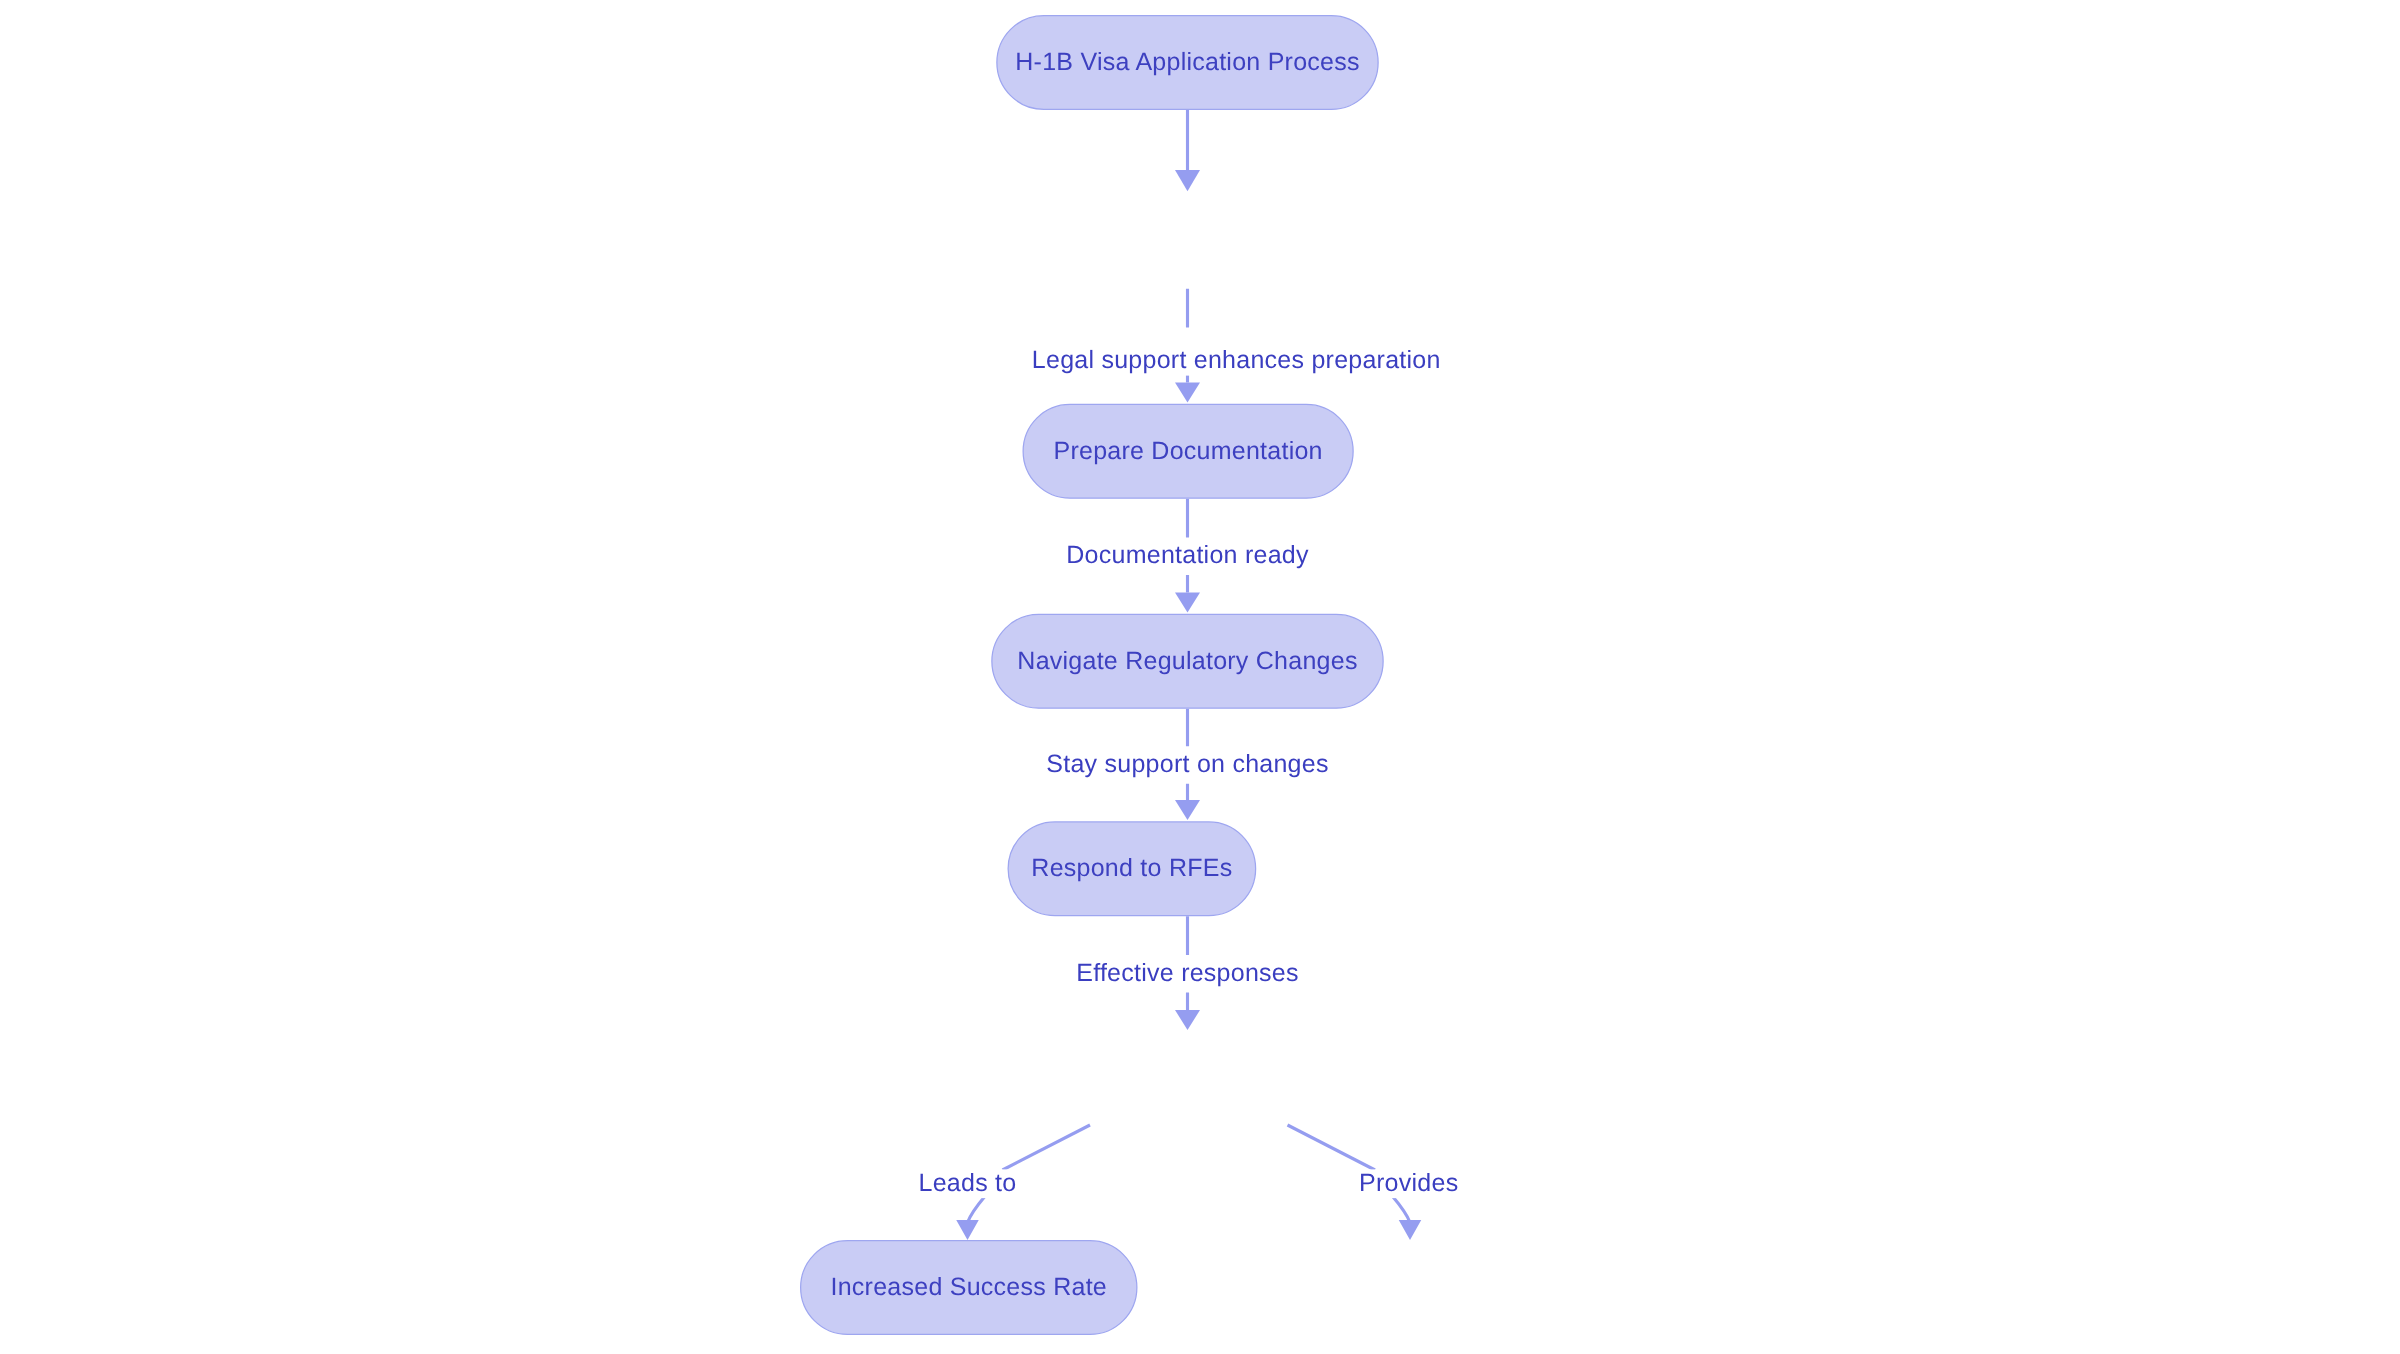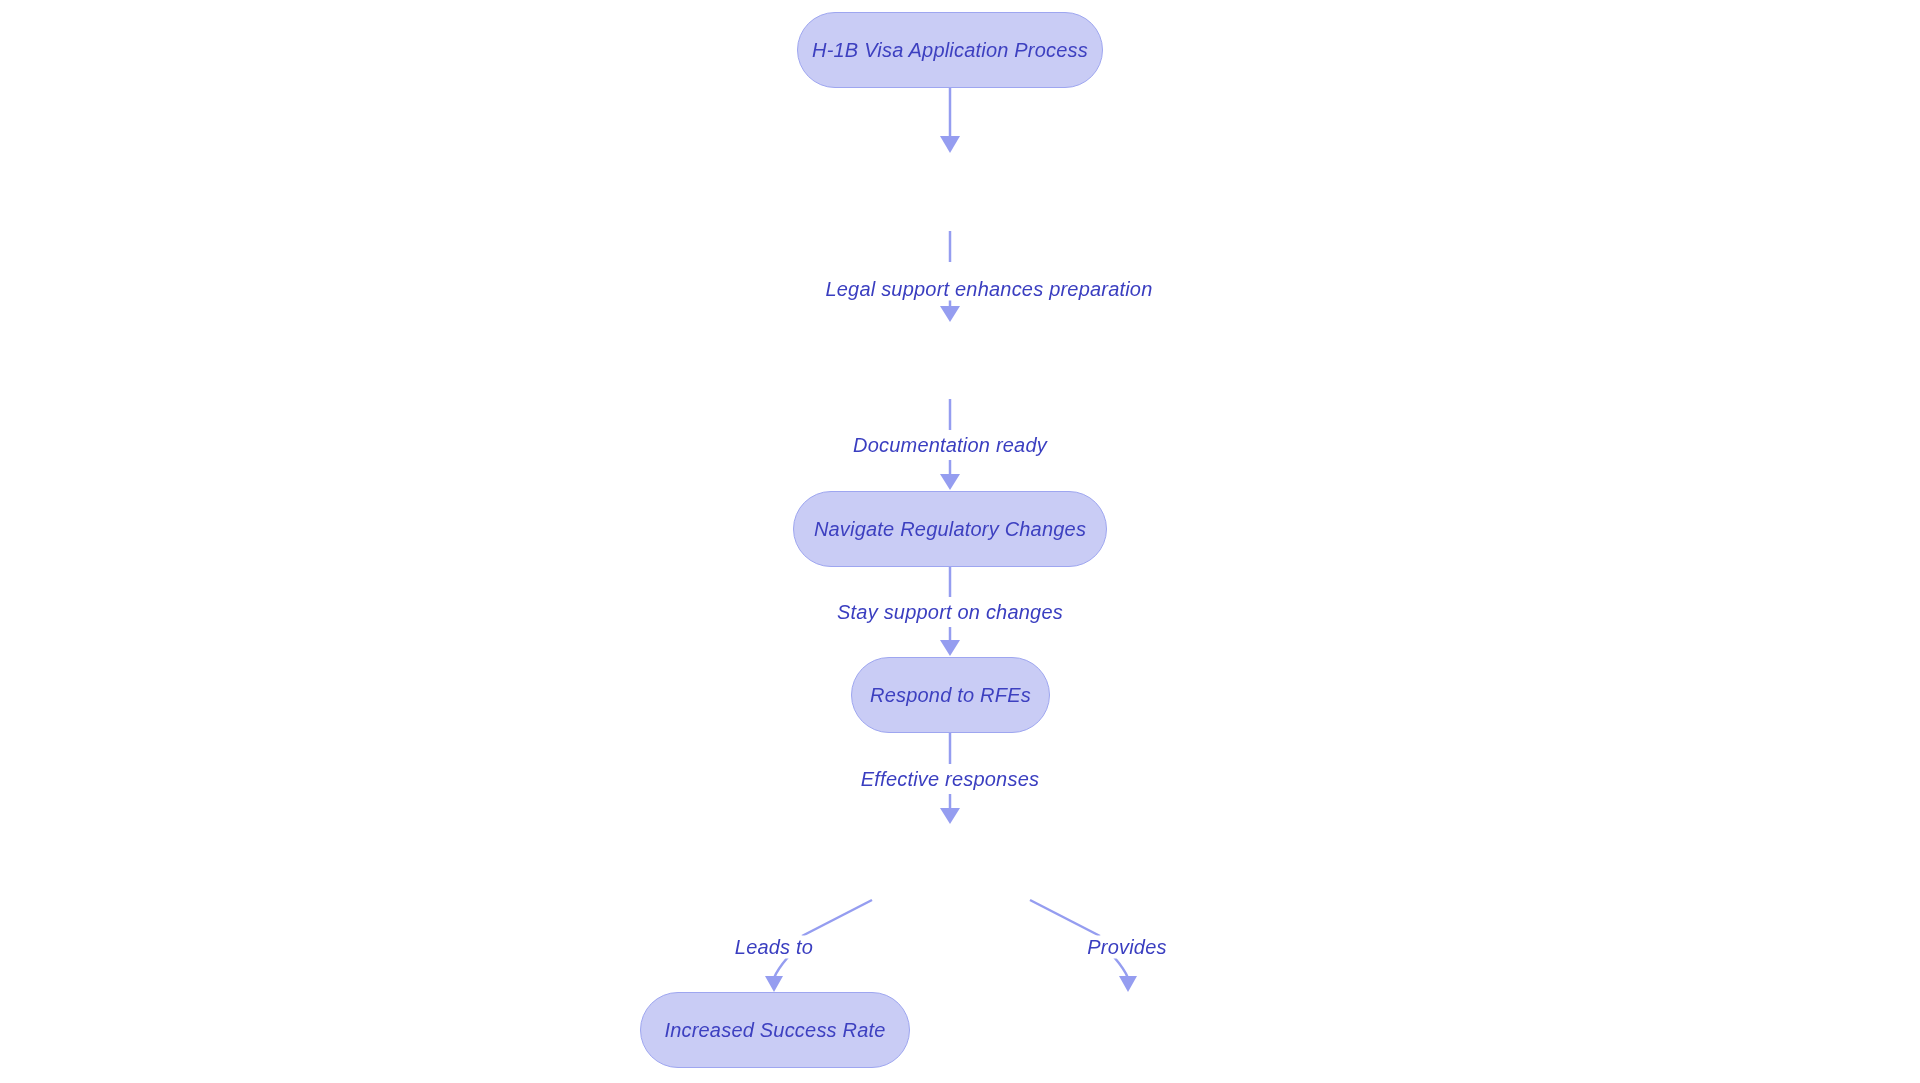--- a/index.html
+++ b/index.html
@@ -10,21 +10,20 @@
     --label-text:#3a3ec0;
     --bg:#ffffff;
   }
   html,body{margin:0;padding:0;background:var(--bg);}
   .canvas{
     position:relative;
     width:1920px;height:1083px;
     background:var(--bg);
     font-family:"Liberation Sans",sans-serif;
     overflow:hidden;
-    font-style:italic;
   }
   .edges{position:absolute;left:0;top:0;width:1920px;height:1083px;}
   .edges .line{stroke:var(--connector);stroke-width:2.5;fill:none;stroke-linecap:butt;}
   .edges .head{fill:var(--connector);stroke:none;}
   .node{
     position:absolute;
     height:76px;
     border-radius:38px;
     background:var(--node-fill);
     border:1.5px solid var(--node-border);
@@ -89,24 +88,25 @@
     <g>
       <path class="line" d="M 1030 900 L 1100 936"></path>
       <path class="line" d="M 1114 957 Q 1125 970 1128 978"></path>
       <polygon class="head" points="1119,976 1137,976 1128,992"></polygon>
     </g>
   </svg>
 
   <div class="node" style="left:797px;top:12px;width:306px;">H-1B Visa Application Process</div>
 
 
+  <div class="node" style="left:818px;top:323px;width:265px;">Prepare Documentation</div>
 
   <div class="node" style="left:793px;top:491px;width:314px;text-align:center;">Navigate Regulatory Changes</div>
 
-  <div class="node" style="left:851px;top:657px;width:199px;text-align:right;">Respond to RFEs</div>
+  <div class="node" style="left:806px;top:657px;width:199px;text-align:right;">Respond to RFEs</div>
 
 
   <div class="node" style="left:640px;top:992px;width:270px;text-align:center;">Increased Success Rate</div>
 
 
   <div class="edge-label" style="left:950px;top:289px;margin-left:39px;">Legal support enhances preparation</div>
 
   <div class="edge-label" style="left:950px;top:445px;">Documentation ready</div>
 
   <div class="edge-label" style="left:950px;top:612px;">Stay support on changes</div>

